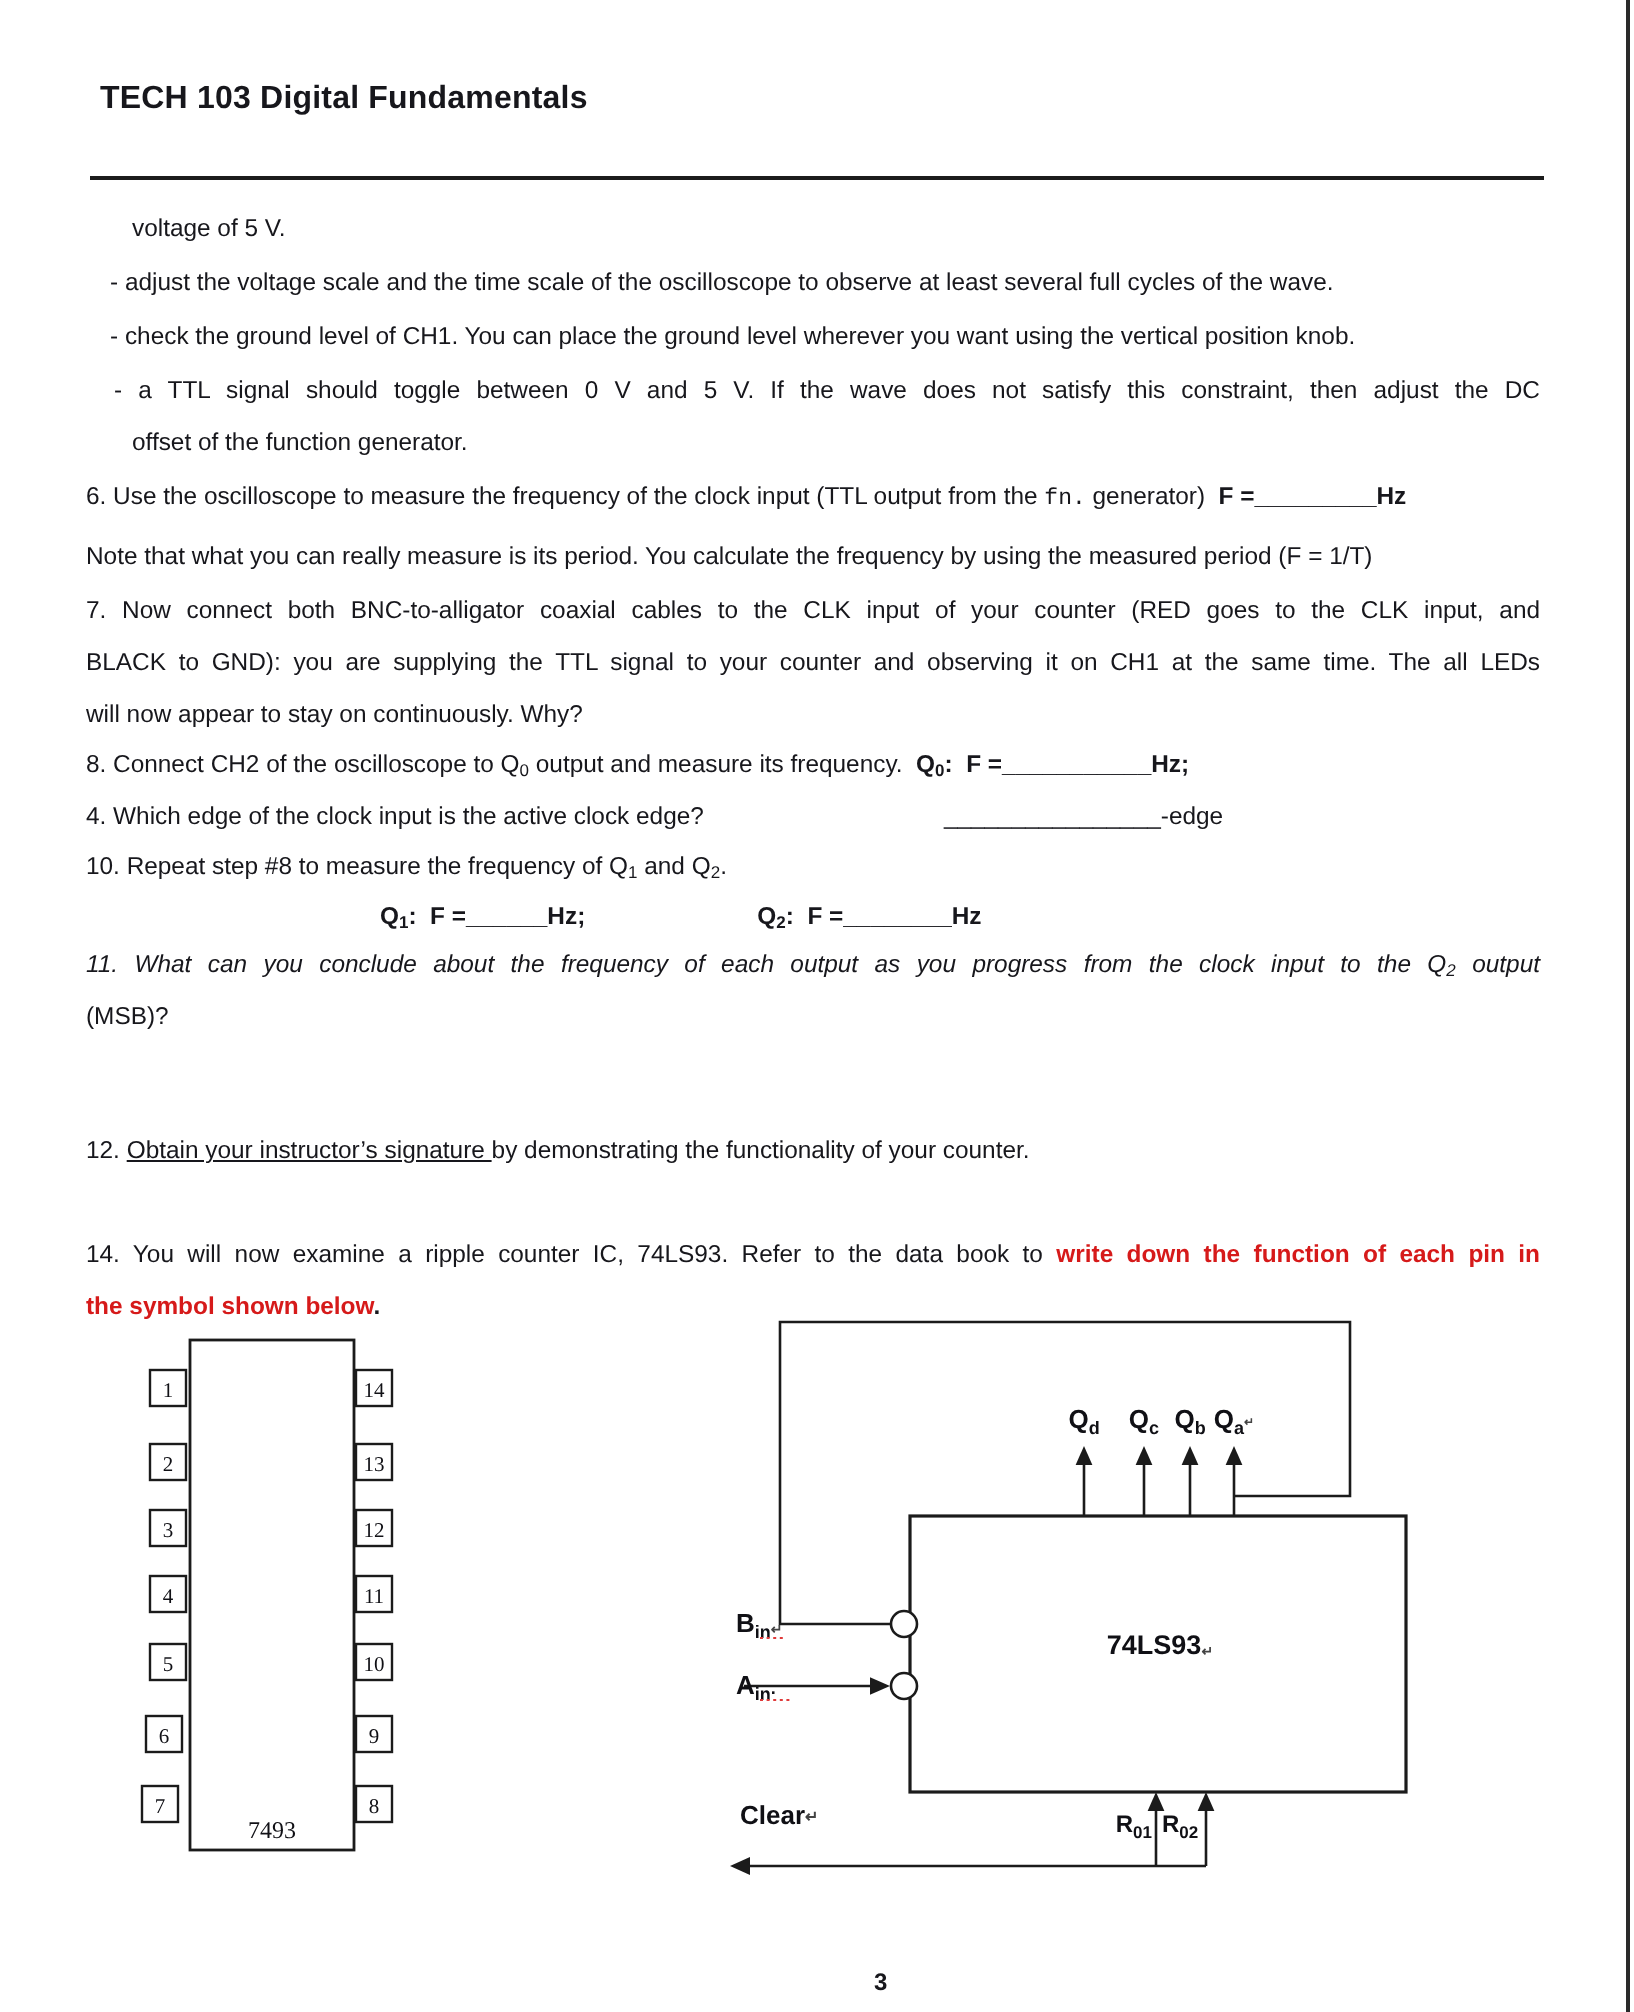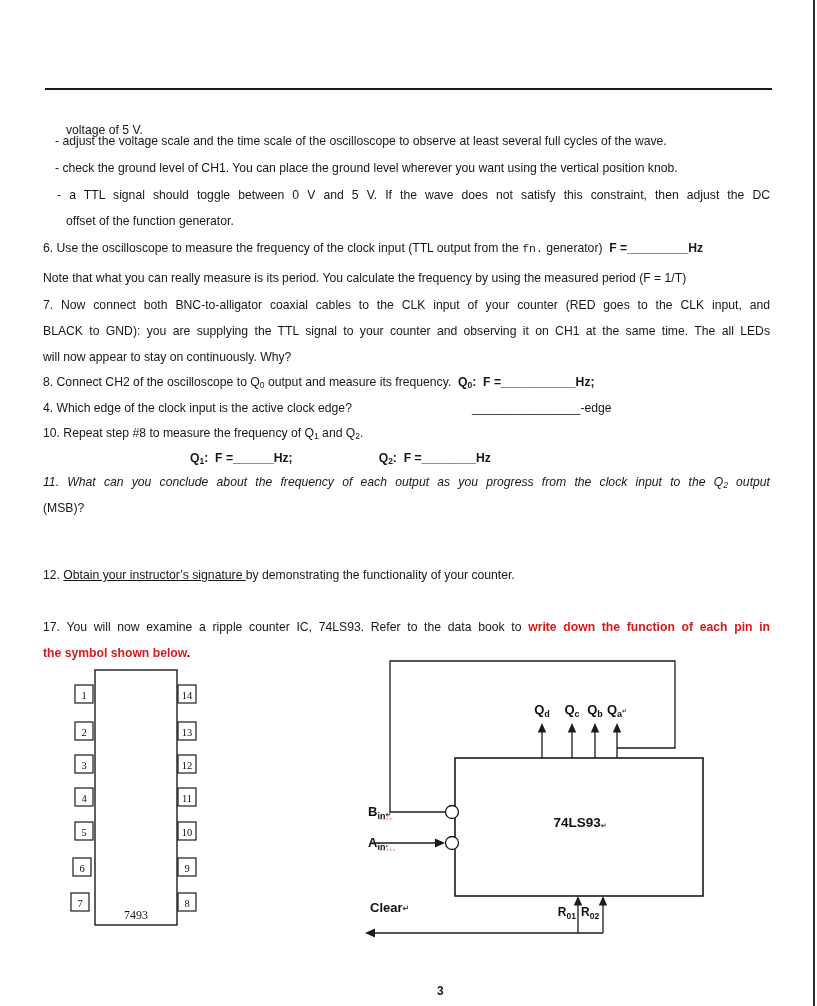--- a/index.html
+++ b/index.html
@@ -19,41 +19,42 @@
   .pagenum{position:absolute;font-weight:bold;font-size:12px;color:#17171c;}
   .rightline{position:absolute;background:#2a2a2a;}
   svg{position:absolute;overflow:visible;}
   svg text{fill:#101015;}
 </style>
 </head>
 <body>
 
 <div id="page">
 
+  <div class="hdr" style="left:50px;top:41px;">TECH 103 Digital Fundamentals</div>
   <div class="rule" style="left:45px;top:88px;width:727px;"></div>
 
   <div>
-      <div class="line" style="left: 66px; top: 106px; margin-top: 16px;"><span class="">voltage of 5 V.</span></div>
+      <div class="line" style="left: 66px; top: 106px;"><span class="">voltage of 5 V.</span></div>
       <div class="line" style="left: 55px; top: 133px;"><span class="">- adjust the voltage scale and the time scale of the oscilloscope to observe at least several full cycles of the wave.</span></div>
       <div class="line" style="left: 55px; top: 160px; text-align: right;"><span class="">- check the ground level of CH1. You can place the ground level wherever you want using the vertical position knob.</span></div>
       <div class="line just" style="left: 57px; top: 187px; width: 713px;"><span class="">- a TTL signal should toggle between 0 V and 5 V. If the wave does not satisfy this constraint, then adjust the DC</span></div>
       <div class="line" style="left: 66px; top: 213px;"><span class="">offset of the function generator.</span></div>
       <div class="line" style="left: 43px; top: 240px;"><span class="">6. Use the oscilloscope to measure the frequency of the clock input (TTL output from the </span><span class="mono">fn.</span><span class=""> generator)  </span><span class="b">F =</span><span class="b">_________</span><span class="b">Hz</span></div>
       <div class="line" style="left: 43px; top: 270px;"><span class="">Note that what you can really measure is its period. You calculate the frequency by using the measured period (F = 1/T)</span></div>
       <div class="line just" style="left: 43px; top: 297px; width: 727px;"><span class="">7. Now connect both BNC-to-alligator coaxial cables to the CLK input of your counter (RED goes to the CLK input, and</span></div>
       <div class="line just" style="left: 43px; top: 323px; width: 727px;"><span class="">BLACK to GND): you are supplying the TTL signal to your counter and observing it on CH1 at the same time. The all LEDs</span></div>
       <div class="line" style="left: 43px; top: 349px;"><span class="">will now appear to stay on continuously. Why?</span></div>
       <div class="line" style="left: 43px; top: 374px;"><span class="">8. Connect CH2 of the oscilloscope to Q</span><span class="sub">0</span><span class=""> output and measure its frequency.  </span><span class="b">Q</span><span class="b sub">0</span><span class="b">:  F =</span><span class="b">___________</span><span class="b">Hz;</span></div>
       <div class="line" style="left: 43px; top: 400px;"><span class="">4. Which edge of the clock input is the active clock edge?</span><span class="" style="margin-left: 120px;">________________</span><span class="">-edge</span></div>
       <div class="line" style="left: 43px; top: 425px;"><span class="">10. Repeat step #8 to measure the frequency of Q</span><span class="sub">1</span><span class=""> and Q</span><span class="sub">2</span><span class="">.</span></div>
       <div class="line" style="left: 190px; top: 450px;"><span class="b">Q</span><span class="b sub">1</span><span class="b">:  F =</span><span class="b">______</span><span class="b">Hz;</span><span class="b" style="margin-left: 86px;">Q</span><span class="b sub">2</span><span class="b">:  F =</span><span class="b">________</span><span class="b">Hz</span></div>
       <div class="line just" style="left: 43px; top: 474px; width: 727px; font-style: italic;"><span class="">11. What can you conclude about the frequency of each output as you progress from the clock input to the Q</span><span class="sub">2</span><span class=""> output</span></div>
       <div class="line" style="left: 43px; top: 500px;"><span class="">(MSB)?</span></div>
       <div class="line" style="left: 43px; top: 567px;"><span class="">12. </span><span class="u">Obtain your instructor’s signature&nbsp;</span><span class="">by demonstrating the functionality of your counter.</span></div>
-      <div class="line just" style="left: 43px; top: 619px; width: 727px;"><span class="">17. You will now examine a ripple counter IC, 74LS93. Refer to the data book to </span><span class="b red">write down the function of each pin in</span></div>
+      <div class="line just" style="left: 43px; top: 619px; width: 727px;"><span class="">14. You will now examine a ripple counter IC, 74LS93. Refer to the data book to </span><span class="b red">write down the function of each pin in</span></div>
       <div class="line" style="left: 43px; top: 645px;"><span class="b red">the symbol shown below</span><span class="b">.</span></div>
     </div>
 
   <svg style="left:60px;top:660px;" width="180" height="300" viewBox="0 0 180 300">
     <rect x="35" y="10" width="82" height="255" fill="#ffffff" stroke="#1b1b1b" stroke-width="1.4"></rect>
     <g>
         <rect x="15" y="25" width="18" height="18" fill="#ffffff" stroke="#1b1b1b" stroke-width="1.2"></rect>
         <text x="24" y="38.5" text-anchor="middle" font-family="Liberation Serif, serif" font-size="10.5">1</text>
         <rect x="15" y="62" width="18" height="18" fill="#ffffff" stroke="#1b1b1b" stroke-width="1.2"></rect>
         <text x="24" y="75.5" text-anchor="middle" font-family="Liberation Serif, serif" font-size="10.5">2</text>

